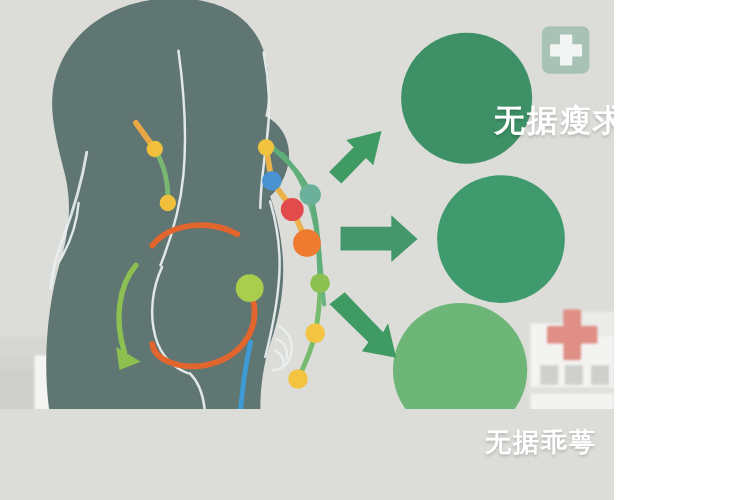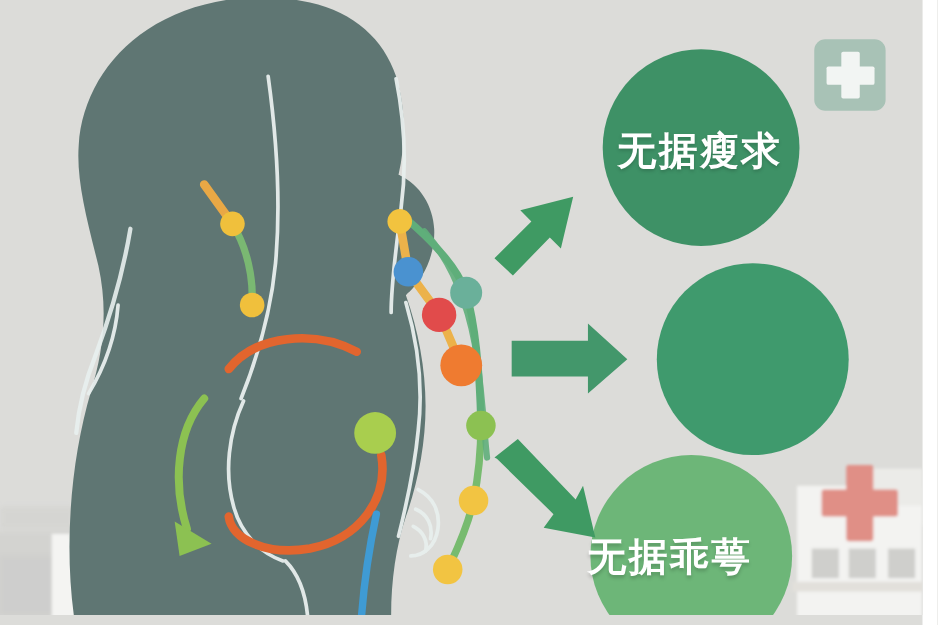--- a/index.html
+++ b/index.html
@@ -3,39 +3,39 @@
 <meta charset="utf-8">
 <style>
   * { margin:0; padding:0; box-sizing:border-box; }
   html, body {
     width:750px; height:500px;
     font-family:"DejaVu Sans", sans-serif;
     overflow:hidden;
   }
   #stage {
     position:relative;
-    width:738px; height:500px;
+    width:614px; height:500px;
     background:#dcdcd9;
     overflow:hidden;
   }
   #scene { position:absolute; inset:0; }
 
   
   .bubble-label {
     position:absolute;
     color:#ffffff;
     font-weight:bold;
     letter-spacing:2px;
     white-space:nowrap;
     text-shadow:0 2px 3px rgba(0,0,0,0.18);
     pointer-events:none;
   }
   #bubble-label-1 { left:494px; top:100px; font-size:31px; }
   #bubble-label-2 { left:545px; top:275px; font-size:29px; }
-  #bubble-label-3 { left:470px; top:425px; font-size:31px; }
+  #bubble-label-3 { left:485px; top:425px; font-size:26px; }
 </style>
 </head>
 <body>
 
 <div id="stage">
 
   <svg id="scene" viewBox="0 0 750 500" xmlns="http://www.w3.org/2000/svg">
 
     <defs>
       <clipPath id="stageClip">

